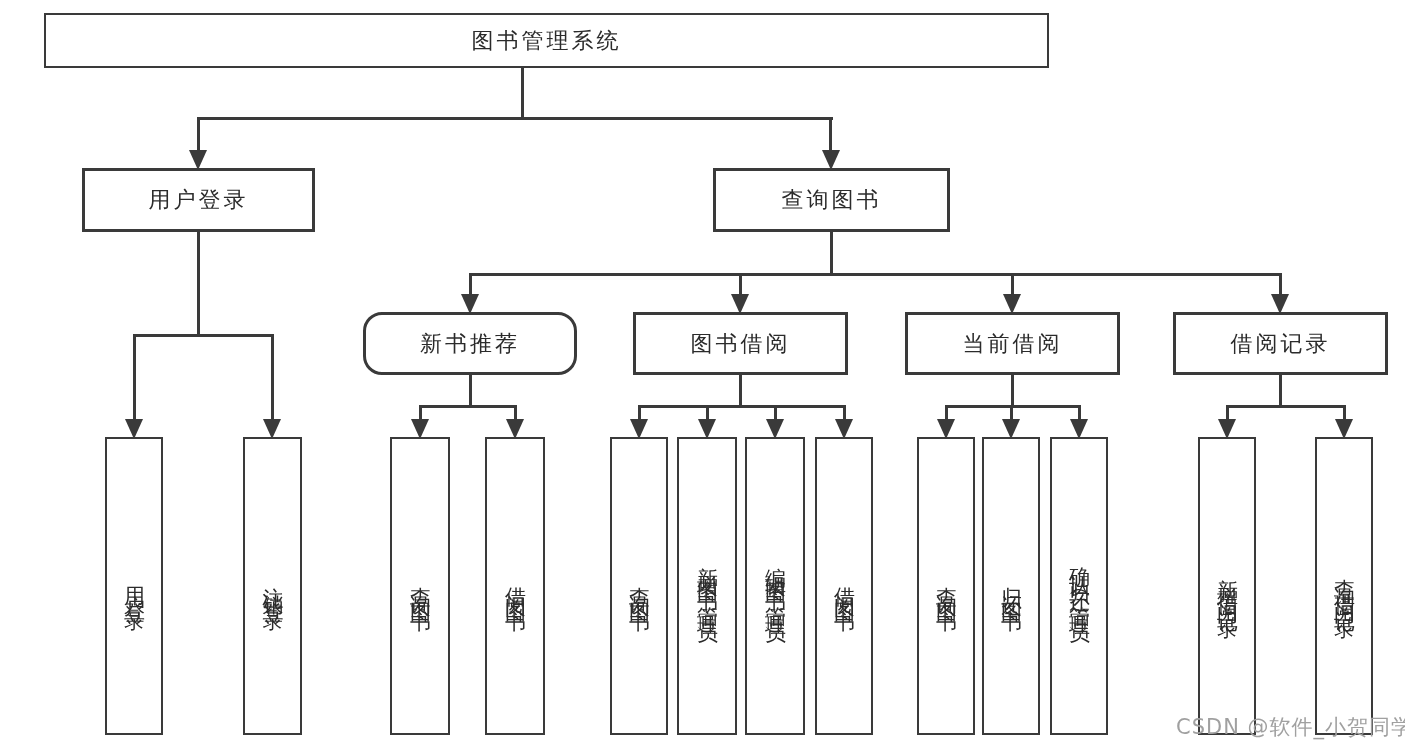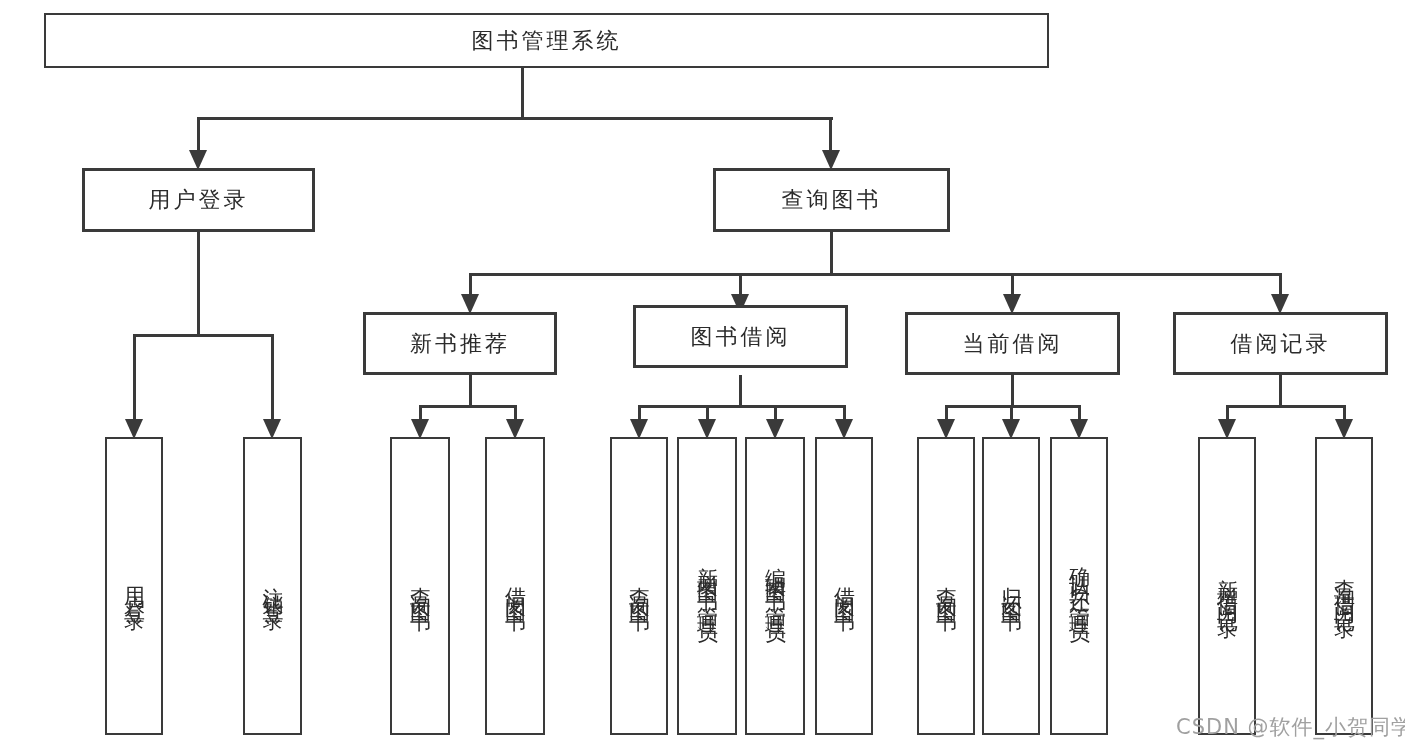--- a/index.html
+++ b/index.html
@@ -76,24 +76,24 @@
   <div class="hline" style="left:469px;top:273px;width:813px;"></div>
   <div class="vline" style="left:469px;top:273px;height:24px;"></div>
   <div class="vline" style="left:739px;top:273px;height:24px;"></div>
   <div class="vline" style="left:1011px;top:273px;height:24px;"></div>
   <div class="vline" style="left:1279px;top:273px;height:24px;"></div>
   <div class="arrow" style="left:461px;top:294px;"></div>
   <div class="arrow" style="left:731px;top:294px;"></div>
   <div class="arrow" style="left:1003px;top:294px;"></div>
   <div class="arrow" style="left:1271px;top:294px;"></div>
 
-  <div class="box" style="left:363px;top:312px;width:194px;height:63px;">
+  <div class="box" style="left:363px;top:312px;width:214px;height:63px;border-radius:19px;">
     <span>新书推荐</span>
   </div>
-  <div class="box" style="left:633px;top:305px;width:215px;height:63px;">
+  <div class="box" style="left:633px;top:312px;width:215px;height:63px;">
     <span>图书借阅</span>
   </div>
   <div class="box" style="left:905px;top:312px;width:215px;height:63px;">
     <span>当前借阅</span>
   </div>
   <div class="box" style="left:1173px;top:312px;width:215px;height:63px;">
     <span>借阅记录</span>
   </div>
 
   <div class="vline" style="left:469px;top:375px;height:32px;"></div>

